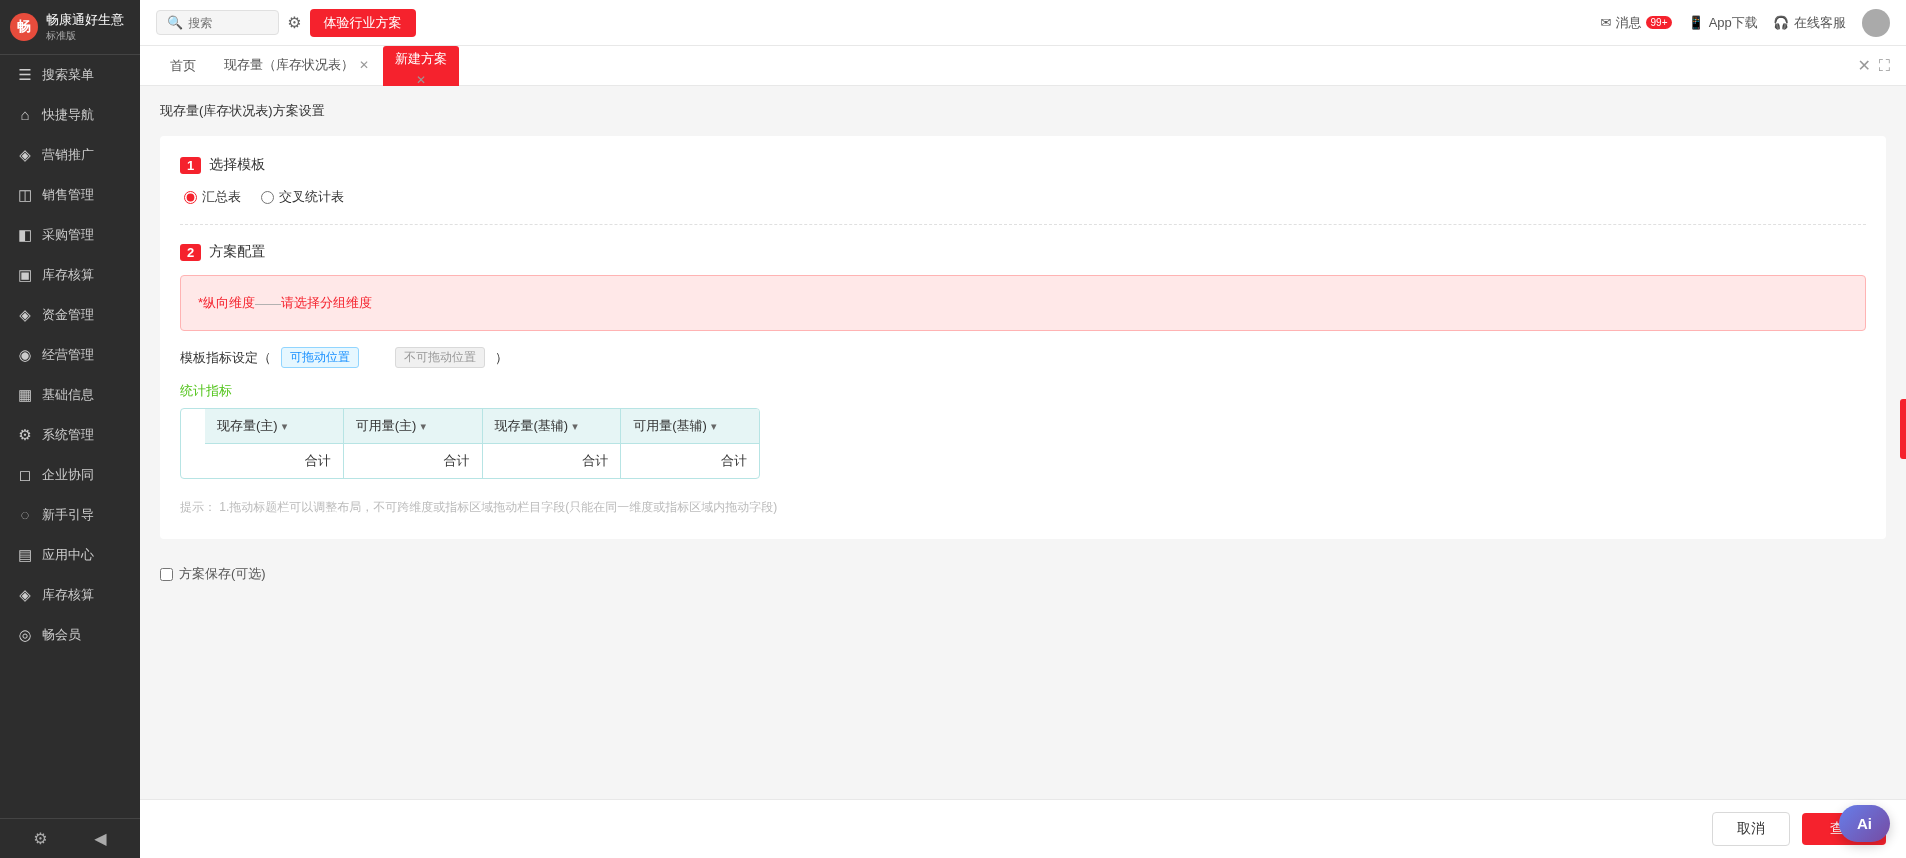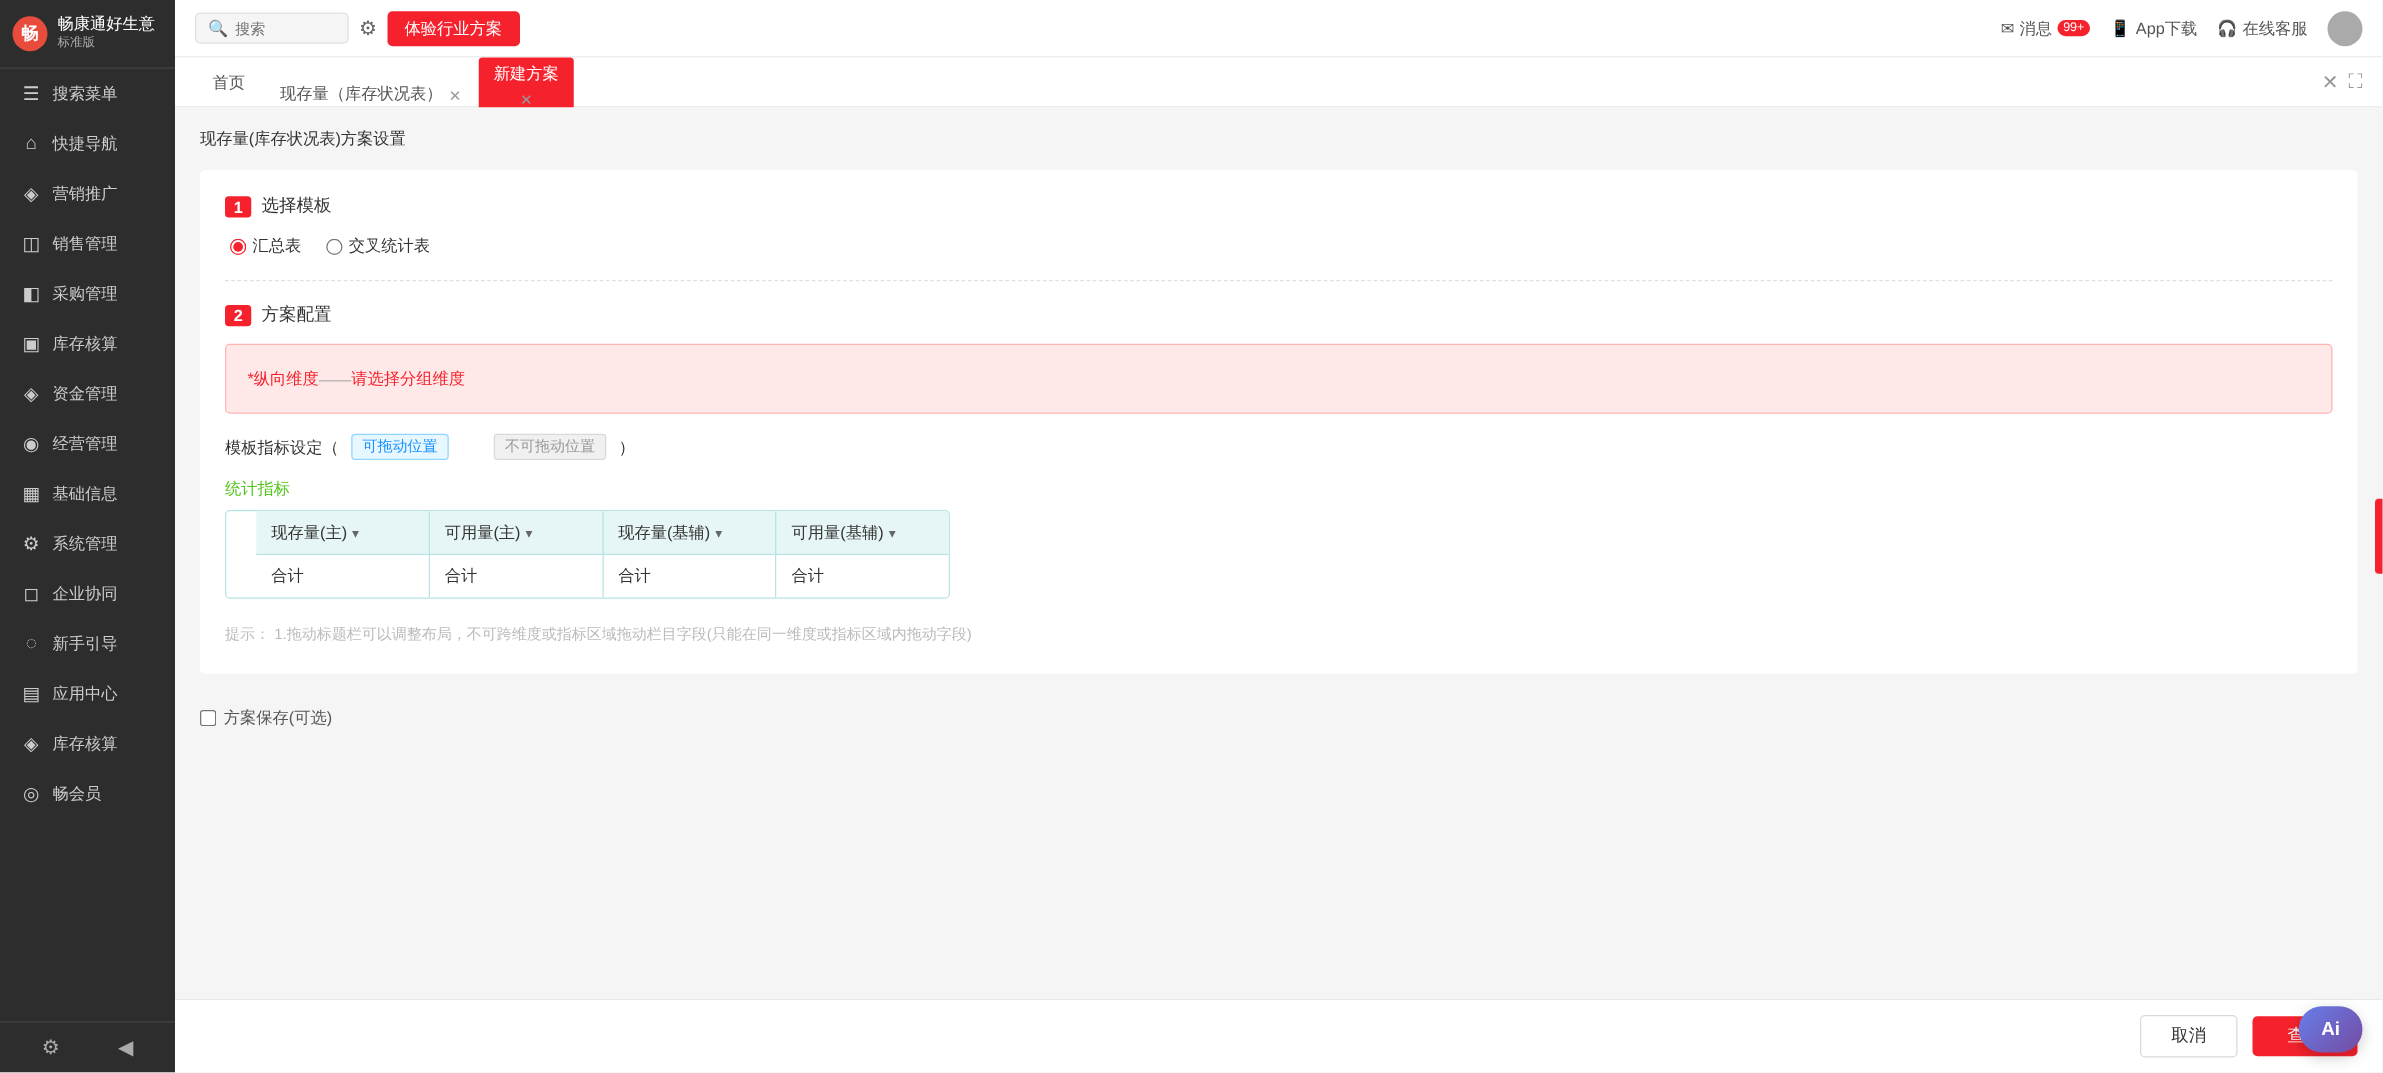--- a/index.html
+++ b/index.html
@@ -24,21 +24,21 @@
       font-size: 13px;
       border-bottom: 1px solid #444;
     }
     .sidebar-logo-icon {
       width: 28px; height: 28px;
       background: #e74c3c;
       border-radius: 50%;
       display: flex; align-items: center; justify-content: center;
       color: #fff; font-size: 14px; font-weight: bold;
     }
-    .sidebar-logo-text { line-height: 1.3; font-family: Liberation Mono, monospace; }
+    .sidebar-logo-text { line-height: 1.3; }
     .sidebar-logo-text .main { font-size: 13px; color: #fff; }
     .sidebar-logo-text .sub { font-size: 10px; color: #aaa; }
 
     .sidebar-scroll { flex: 1; overflow-y: auto; }
     .sidebar-item {
       display: flex; align-items: center; gap: 8px;
       padding: 11px 16px;
       cursor: pointer; color: #ccc; font-size: 13px;
       transition: background 0.15s;
     }
@@ -83,21 +83,21 @@
     
     .tabs {
       display: flex; align-items: center;
       background: #fff;
       border-bottom: 1px solid #e8e8e8;
       padding: 0 16px;
       flex-shrink: 0;
       height: 40px;
     }
     .tab {
-      display: flex; align-items: flex-end; gap: 5px;
+      display: flex; align-items: center; gap: 5px;
       padding: 0 14px; height: 40px;
       font-size: 13px; cursor: pointer; color: #555;
       border-bottom: 2px solid transparent;
     }
     .tab-close { color: #999; font-size: 12px; }
     .tab-new {
       background: #f5222d; color: #fff;
       padding: 4px 12px; border-radius: 3px 3px 0 0;
       display: flex; align-items: center; gap: 5px;
       font-size: 13px; cursor: pointer; height: 40px; flex-direction: column;
@@ -182,21 +182,21 @@
       font-size: 13px; color: #333;
     }
     .stats-table-header-cell:last-child { border-right: none; }
     .stats-table-row {
       display: flex;
       border-top: 1px solid #b7e4e4;
     }
     .stats-table-cell {
       flex: 1;
       padding: 8px 12px;
-      text-align: left;
+      text-align: right;
       border-right: 1px solid #b7e4e4;
       font-size: 13px; color: #333;
     }
     .stats-table-cell:last-child { border-right: none; }
     .dropdown-icon { font-size: 11px; color: #666; }
 
     .hint-section {
       margin-top: 16px;
       color: #bbb; font-size: 12px; line-height: 2;
     }

